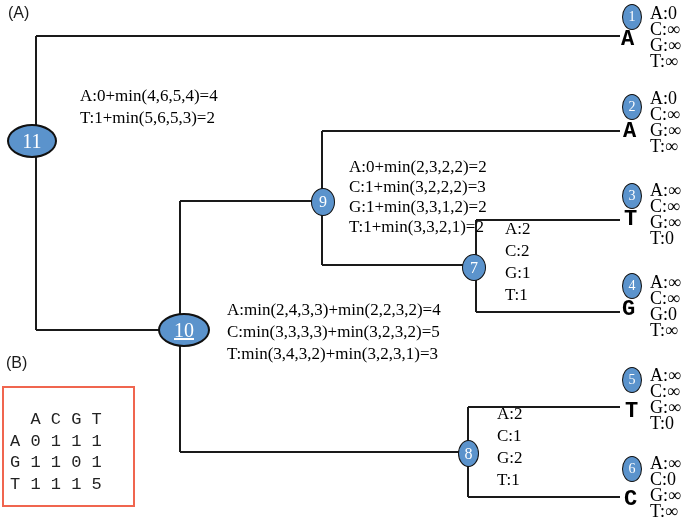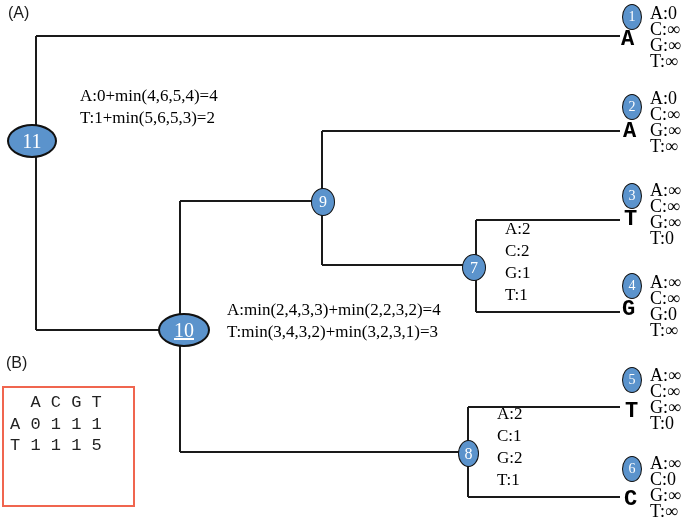--- a/index.html
+++ b/index.html
@@ -26,21 +26,21 @@
     position:absolute;font-family:"Liberation Mono",monospace;font-weight:bold;
     font-size:22px;line-height:22px;
   }
   .panel-label{
     position:absolute;font-family:"Liberation Sans",sans-serif;
     font-size:16px;color:#1a1a1a;
   }
   #matrix-box{
     position:absolute;left:2px;top:386px;width:133px;height:121px;
     border:2px solid #f0654f;box-sizing:border-box;
-    padding:4px 0 0 6px;
+    padding:21px 0 0 6px;
   }
   .matrix-row{
     font-family:"Liberation Mono",monospace;font-size:17px;line-height:21.7px;
     white-space:pre;color:#222;
   }
 </style>
 </head>
 <body>
 
 <div id="figure">
@@ -74,23 +74,30 @@
   <div class="node mid" style="left:462px;top:254px;width:24px;height:27px;">7</div>
   <div class="node mid" style="left:458px;top:440px;width:21px;height:27px;">8</div>
 
   <div class="calcblock" style="left:68px;top:85px;line-height:21.5px;">
     <div>A:0+min(4,6,5,4)=4</div>
     <div>T:1+min(5,6,5,3)=2</div>
   </div>
 
   <div class="calcblock" style="left:215px;top:299px;line-height:22px;">
     <div>A:min(2,4,3,3)+min(2,2,3,2)=4</div>
+    <div>C:min(3,3,3,3)+min(3,2,3,2)=5</div>
     <div>T:min(3,4,3,2)+min(3,2,3,1)=3</div>
   </div>
 
+  <div class="calcblock" style="left:337px;top:157px;line-height:20px;">
+    <div>A:0+min(2,3,2,2)=2</div>
+    <div>C:1+min(3,2,2,2)=3</div>
+    <div>G:1+min(3,3,1,2)=2</div>
+    <div>T:1+min(3,3,2,1)=2</div>
+  </div>
 
   <div class="calcblock" style="left:493px;top:218px;line-height:22px;">
     <div>A:2</div>
     <div>C:2</div>
     <div>G:1</div>
     <div>T:1</div>
   </div>
 
   <div class="calcblock" style="left:485px;top:403px;line-height:22px;">
     <div>A:2</div>
@@ -146,16 +153,17 @@
   <div class="costblock" style="left:650px;top:455px;">
     <div>A:∞</div>
     <div>C:0</div>
     <div>G:∞</div>
     <div>T:∞</div>
   </div>
 
   <div id="matrix-box">
     <div class="matrix-row">  A C G T</div>
     <div class="matrix-row">A 0 1 1 1</div>
+    <div class="matrix-row">G 1 1 0 1</div>
     <div class="matrix-row">T 1 1 1 5</div>
   </div>
 
 </div>
 
 </body></html>

